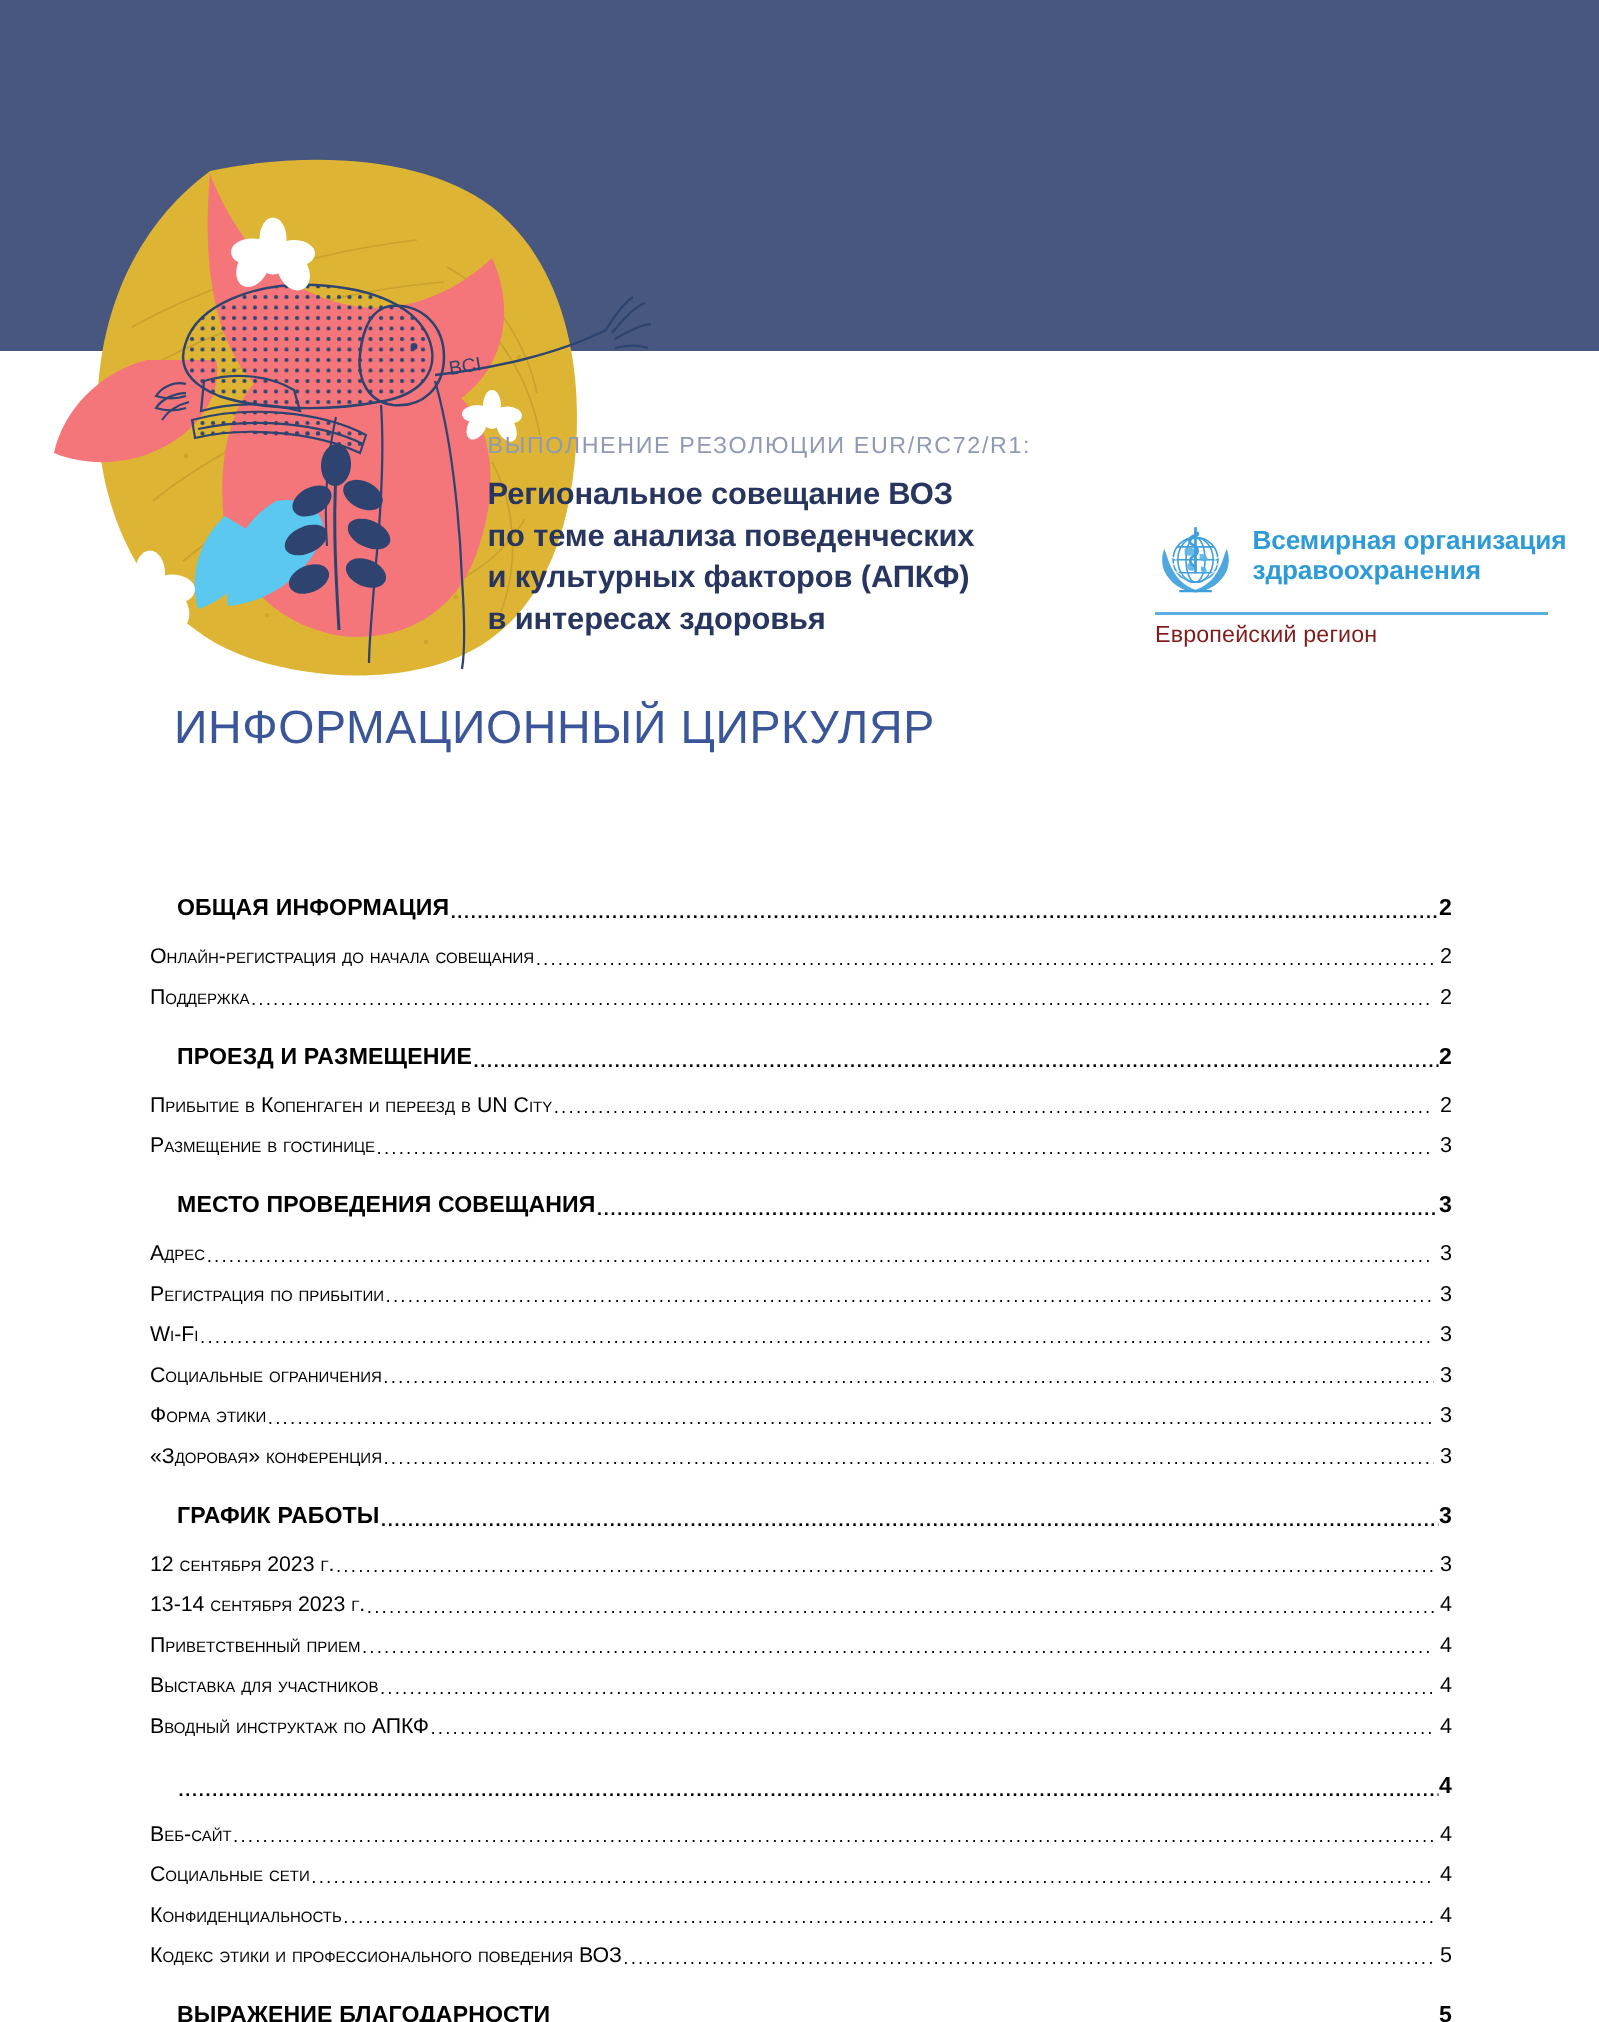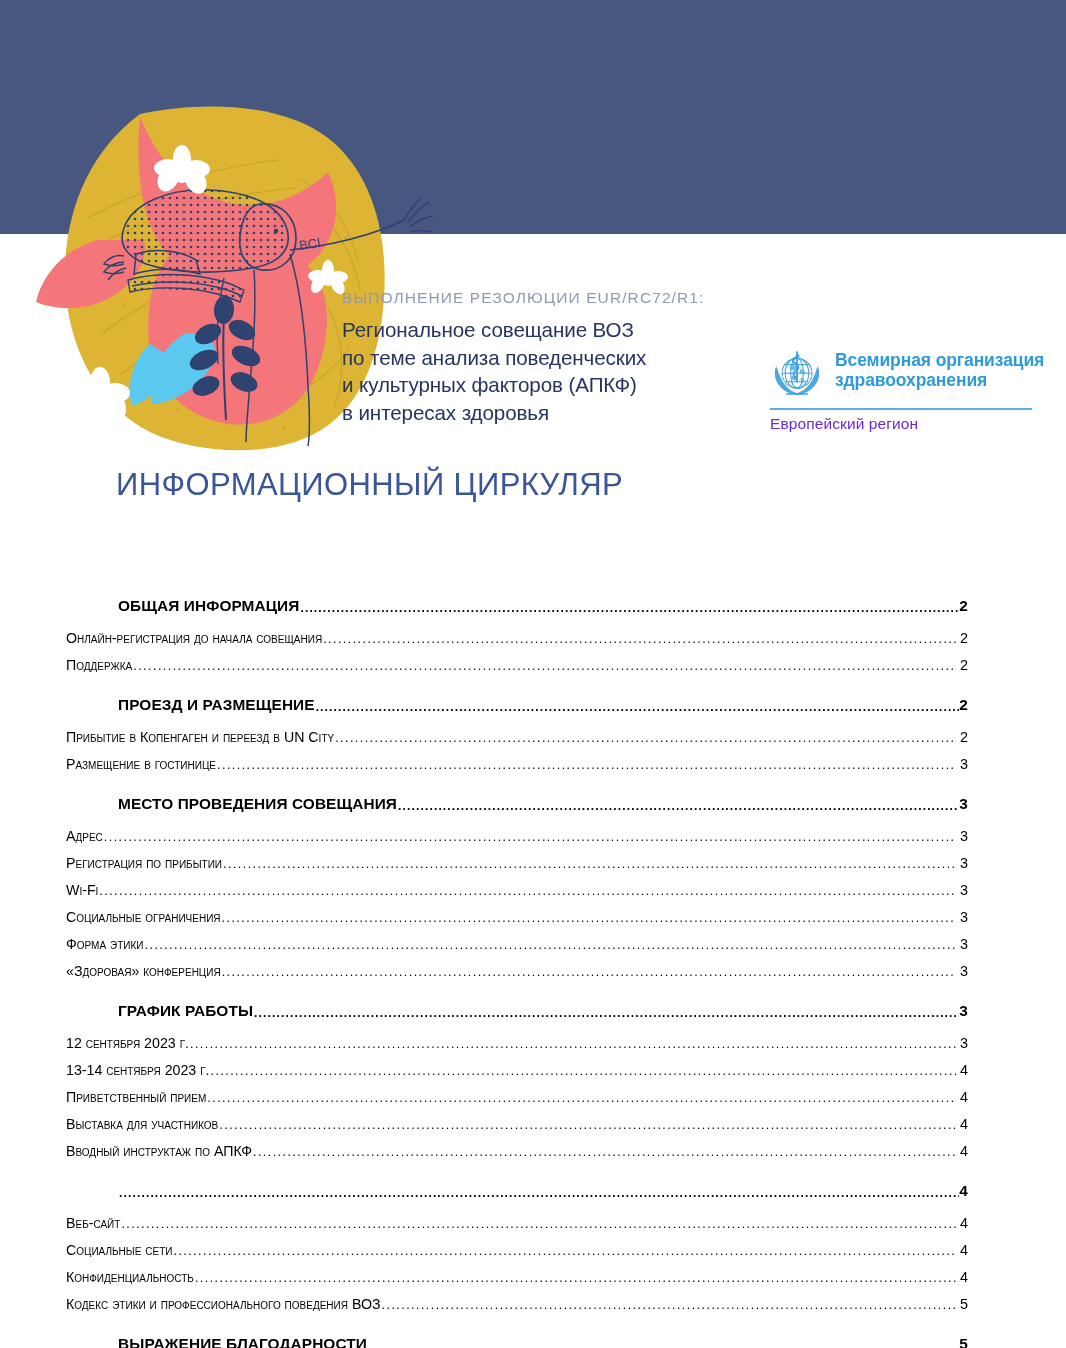--- a/index.html
+++ b/index.html
@@ -12,45 +12,45 @@
 
   
   .banner{position:absolute;left:0;top:0;width:1066px;height:470px;}
   .banner-navy{position:absolute;left:0;top:0;width:1066px;height:234px;background:#47577f;}
   .banner-white{position:absolute;left:0;top:234px;width:1066px;height:236px;background:#ffffff;}
 
   .art{position:absolute;left:28px;top:98px;width:420px;height:360px;}
   .art svg{display:block;width:100%;height:100%;}
 
   
-  .banner-text{position:absolute;left:342px;top:288px;width:420px;}
+  .banner-text{position:absolute;left:325px;top:288px;width:420px;}
   .kicker{
     font-size:15.5px;letter-spacing:1.1px;color:#8f99b5;
     font-weight:400;line-height:1.25;white-space:nowrap;
   }
   .headline{
-    margin-top:9px;font-size:20.6px;font-weight:normal;color:#27355f;
+    margin-top:9px;font-size:20.6px;font-weight:bold;color:#27355f;
     line-height:1.33;letter-spacing:-0.1px;
   }
   .headline div{white-space:nowrap;}
 
   
   .who{position:absolute;left:768px;top:333px;width:290px;height:100px;margin-top:13px;}
   .who-top{display:flex;align-items:flex-start;gap:9px;}
   .who-emblem{width:58px;height:58px;flex:0 0 58px;}
   .who-emblem svg{display:block;width:58px;height:58px;}
   .who-name{
     color:#2e9bd6;font-size:17.5px;font-weight:bold;line-height:1.17;
     padding-top:4px;letter-spacing:-0.1px;
   }
   .who-rule{
     margin:4px 0 0 2px;width:262px;height:1.6px;background:#5aaee0;
   }
   .who-region{
-    margin-top:5px;margin-left:2px;color:#6d28d9;font-size:15.5px;
+    margin-top:5px;margin-left:2px;color:#7f1d1d;font-size:15.5px;
     letter-spacing:0.1px;
   }
 
   
   .doc-title{
     position:absolute;left:116px;top:469px;
     font-size:31px;color:#3a5699;font-weight:400;
     letter-spacing:0.4px;line-height:1;
   }
 
@@ -78,21 +78,21 @@
     margin-left:118px;margin-right:98px;
     font-size:15.4px;font-weight:bold;
     padding-top:22px;padding-bottom:1px;
     letter-spacing:0.1px;
   }
   .lvl1 .toc-leader{letter-spacing:1.15px;font-size:12px;}
   .lvl1 .toc-page{font-weight:bold;font-size:15.4px;}
 
   
   .lvl2{
-    margin-left:66px;margin-right:98px;
+    margin-left:100px;margin-right:98px;
     font-size:14.2px;font-weight:normal;
     padding-top:10px;padding-bottom:1px;
   }
   .lvl2 .toc-leader{letter-spacing:1.45px;font-size:12.5px;}
   .lvl2 .toc-page{font-size:14.4px;padding-left:4px;}
   .lvl2.first{padding-top:14px;}
 </style>
 </head>
 <body>
 

